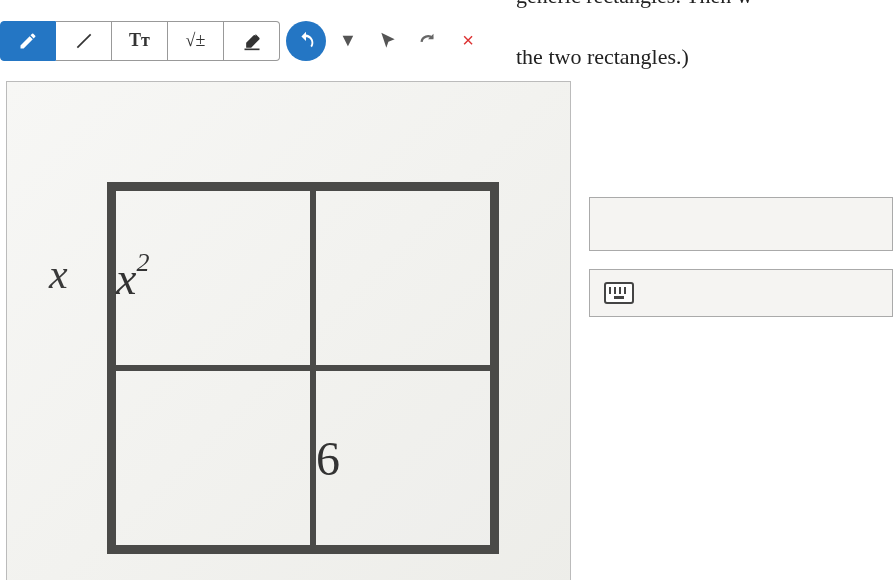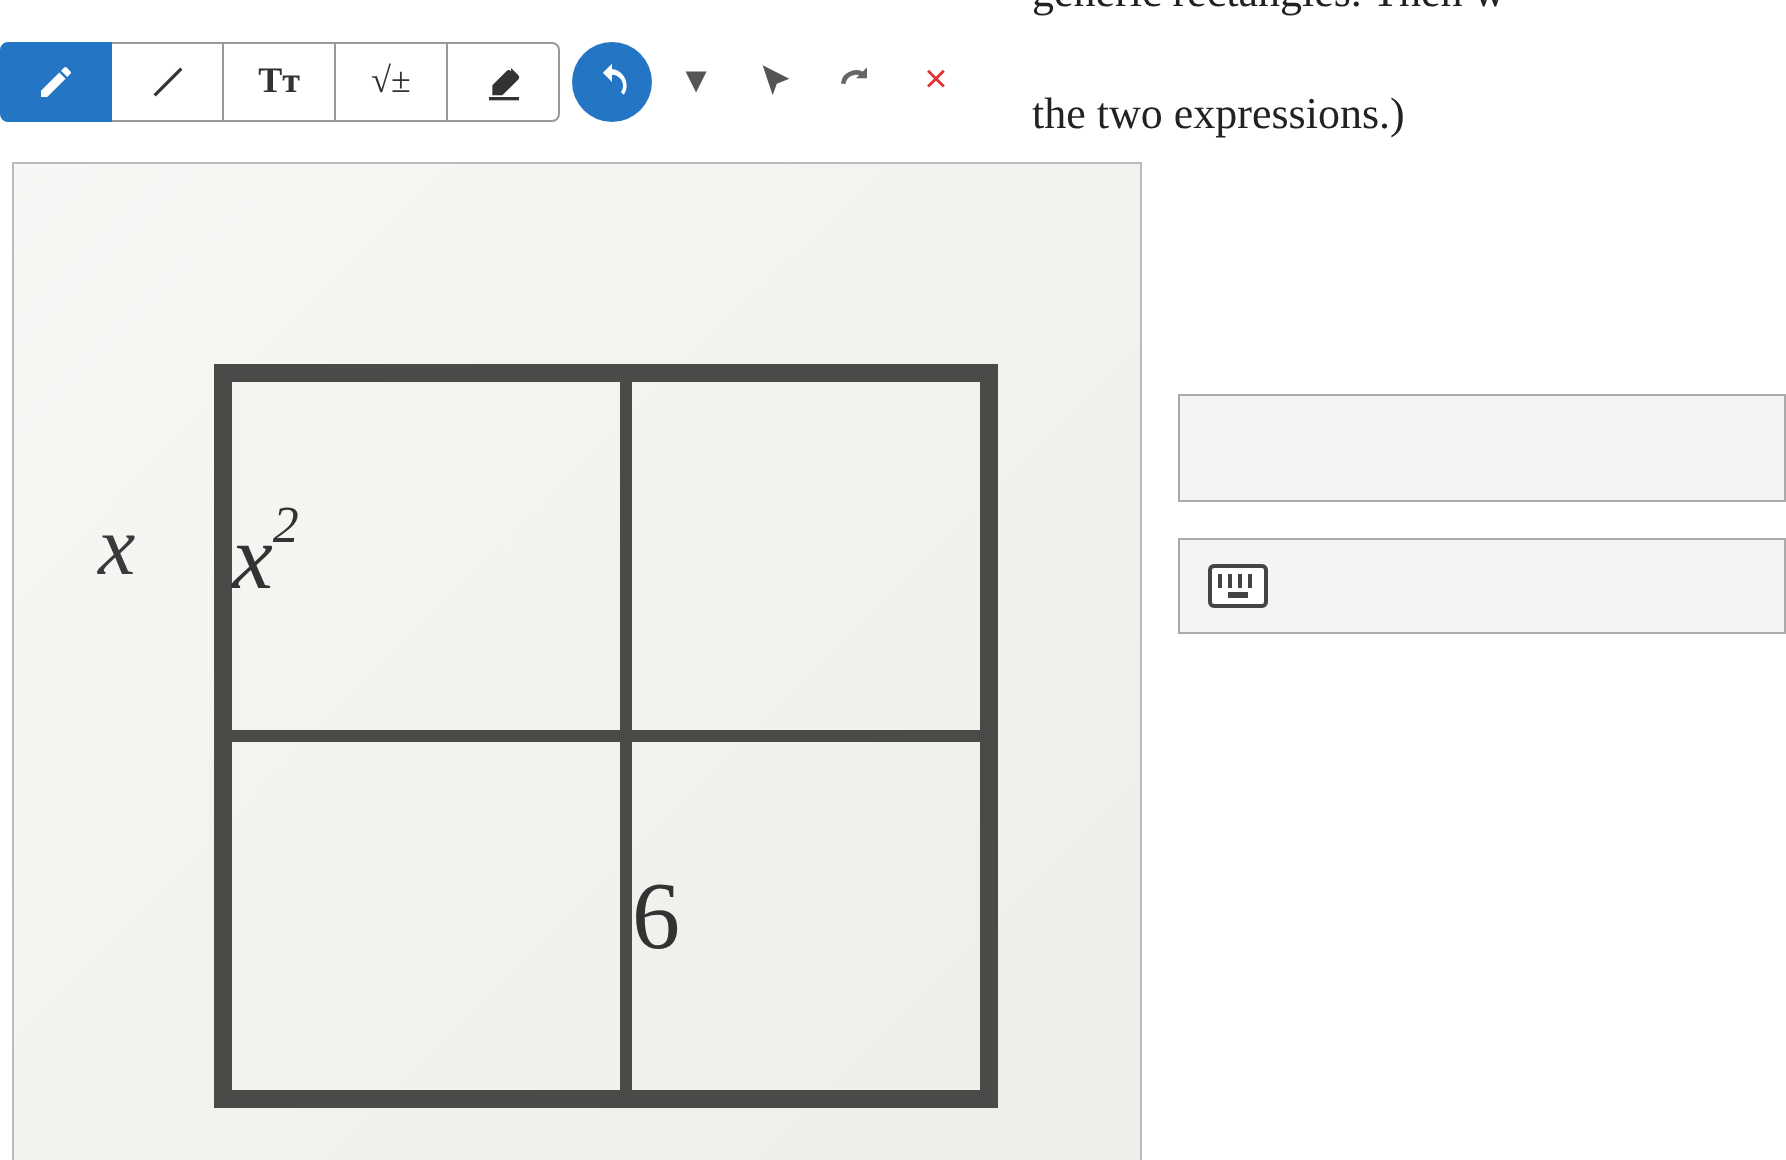--- a/index.html
+++ b/index.html
@@ -209,21 +209,21 @@
   </div>
   <div class="icon-btn close">
     <span>×</span>
   </div>
 
   <div class="right-panel" style="padding-left:30px;">
     <div class="instructions">
       <br>
       <span>generic rectangles.  Then w</span><br>
       <br>
-      <span>the two expressions.)</span>
+      <span>the two rectangles.)</span>
     </div>
   </div>
 </div>
 
 <div class="main-area">
   <div class="canvas-area">
     <div class="rect-diagram">
       <div class="row-label">x</div>
       <div class="grid-box">
         <div class="cell">

